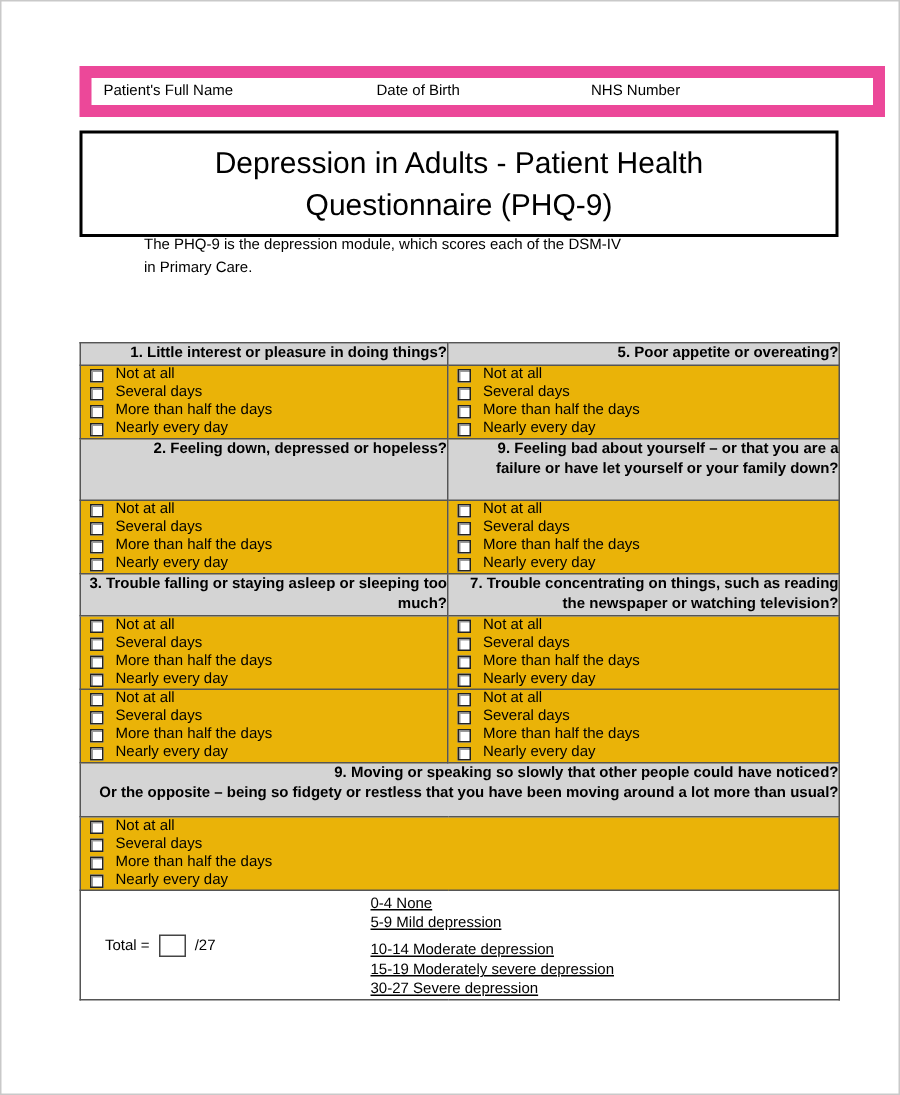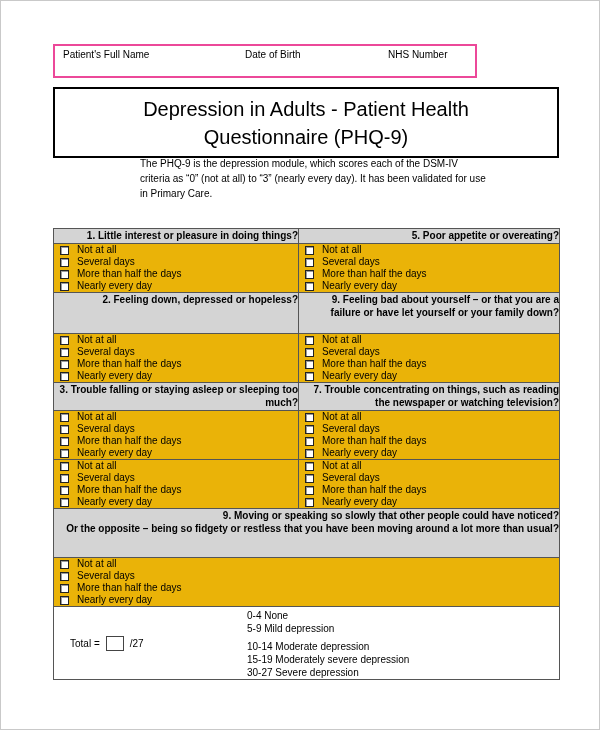--- a/index.html
+++ b/index.html
@@ -5,71 +5,71 @@
   * { box-sizing: border-box; }
   html,body { margin:0; padding:0; background:#fff; }
   body { font-family:"Liberation Sans", sans-serif; color:#000; }
   .page {
     position:relative; width:600px; height:730px;
     background:#fff; border:1px solid #c9c9c9; overflow:hidden;
   }
 
   
   .patient-box {
-    position:absolute; left:52px; top:43px; width:424px; height:34px;
-    border:2px solid #ec4899; display:flex; padding:3px 0 0 8px; font-size:10px;
+    position:absolute; left:52px; top:43px; width:537px; height:34px;
+    border:8px solid #ec4899; display:flex; padding:3px 0 0 8px; font-size:10px;
   }
   .pfield-name { width:182px; }
   .pfield-dob  { width:143px; }
   .pfield-nhs  { flex:1; }
 
   
   .title-box {
     position:absolute; left:52px; top:86px; width:506px; height:71px;
     border:2px solid #000; display:flex; align-items:center; justify-content:center;
     text-align:center; font-size:20px; line-height:28px;
   }
   .title-box .inner { display:inline-block; max-width:430px; }
 
   
-  .intro { position:absolute; left:95px; top:155px; font-size:10px; line-height:15px;margin-left:44px; }
+  .intro { position:absolute; left:95px; top:155px; font-size:10px; line-height:15px; }
   .intro div { white-space:nowrap; }
   .instruction { position:absolute; left:42px; top:205px; font-size:10px; white-space:nowrap; }
 
   
   table.phq {
     position:absolute; left:52px; top:227px; width:506px;
     border-collapse:collapse; table-layout:fixed;
   }
   table.phq td { border:1px solid #555; vertical-align:top; padding:0; }
   .qhead {
     background:#d4d4d4; font-weight:bold; font-size:10px; line-height:13px;
     padding:1px 4px 1px 4px; text-align:right;
   }
   tr.rh1 .qhead { height:15px; }
   tr.rh3 .qhead { height:41px; }
   tr.rh2 .qhead { height:28px; }
-  tr.rh9 .qhead { height:49px; }
+  tr.rh9 .qhead { height:36px; }
   .opts { padding:3px 0 3px 0; background:#eab308; }
   .opt { display:flex; align-items:center; height:12px; margin-left:6px; }
   .cb {
     width:9px; height:9px; border:1px solid #222; background:#fff;
     margin-right:8px; flex:none; box-shadow:inset 1px 1px 0 #9a9a9a;
   }
   .ol { font-size:10px; line-height:12px; white-space:nowrap; }
 
   
   .total-cell { height:60px; }
   .total-flex { display:flex; height:100%; }
   .total-left {
     width:193px; display:flex; align-items:center; padding-left:16px;
     font-size:10px; flex:none;
   }
   .total-box { width:18px; height:15px; border:1px solid #444; margin:0 6px; flex:none; background:#fff; }
-  .scoring { font-size:10px; line-height:13px; padding-top:2px; }
+  .scoring { font-size:10px; line-height:13px; padding-top:2px;text-decoration:underline; }
   .scoring .sgap { height:5px; }
 </style>
 </head>
 <body>
 
 <div class="page">
 
   <div class="patient-box">
     <div class="pfield-name">
       <span>Patient's Full Name</span>
@@ -81,21 +81,20 @@
       <span>NHS Number</span>
     </div>
   </div>
 
   <div class="title-box">
     <span class="inner">Depression in Adults - Patient Health Questionnaire (PHQ-9)</span>
   </div>
 
   <div class="intro">
     <div>The PHQ-9 is the depression module, which scores each of the DSM-IV</div>
-    <div>criteria as “0” (not at all) to “3” (nearly every day). It has been validated for use</div>
     <div>in Primary Care.</div>
   </div>
 
 
   <table class="phq">
     <colgroup>
         <col style="width:245px">
         <col style="width:261px">
       </colgroup>
 

